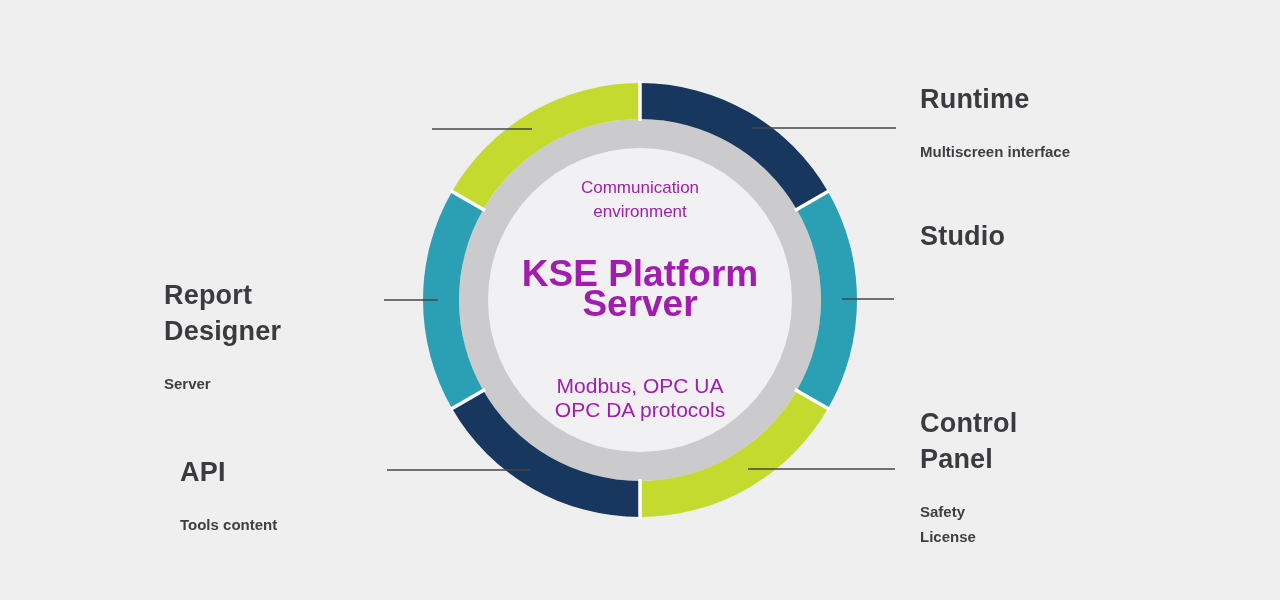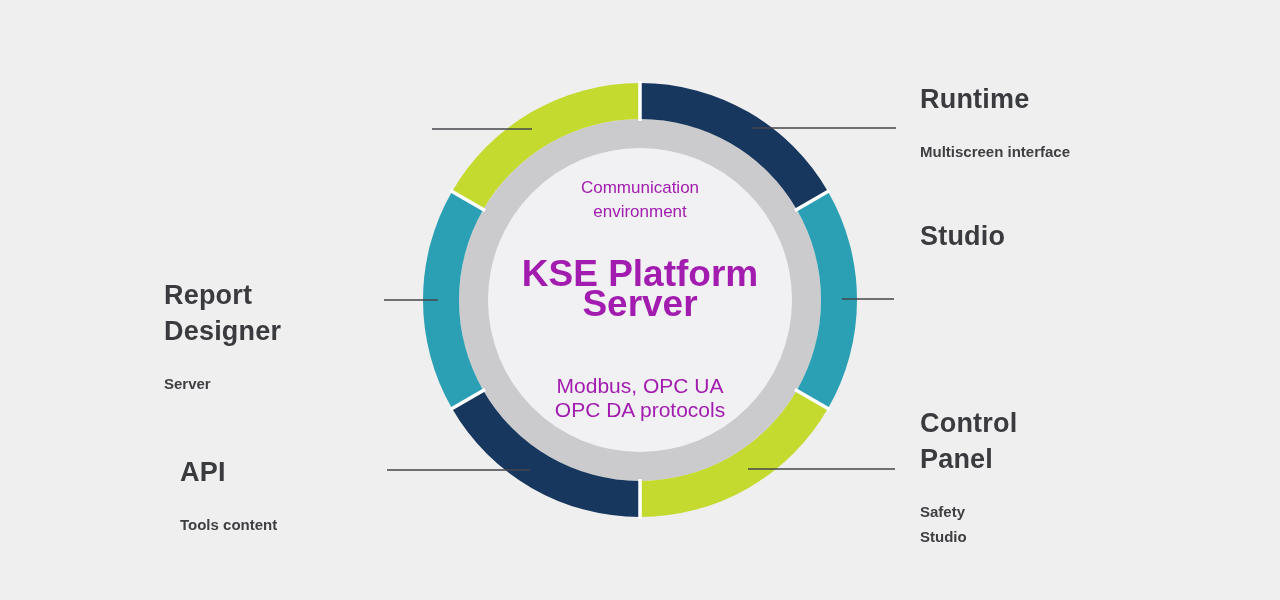--- a/index.html
+++ b/index.html
@@ -76,19 +76,19 @@
 </div>
 
 <div class="label-block" id="lbl-studio">
   <div class="label-title">Studio</div>
 </div>
 
 <div class="label-block" id="lbl-control-panel">
   <div class="label-title">Control
 Panel</div>
   <div class="label-sub">Safety
-Studio</div>
+License</div>
 </div>
 
 <div class="center-text" id="center-top">Communication environment</div>
 <div class="center-text" id="center-title">KSE Platform Server</div>
 <div class="center-text" id="center-bottom">Modbus, OPC UA
 OPC DA protocols</div>
 
 </body></html>

